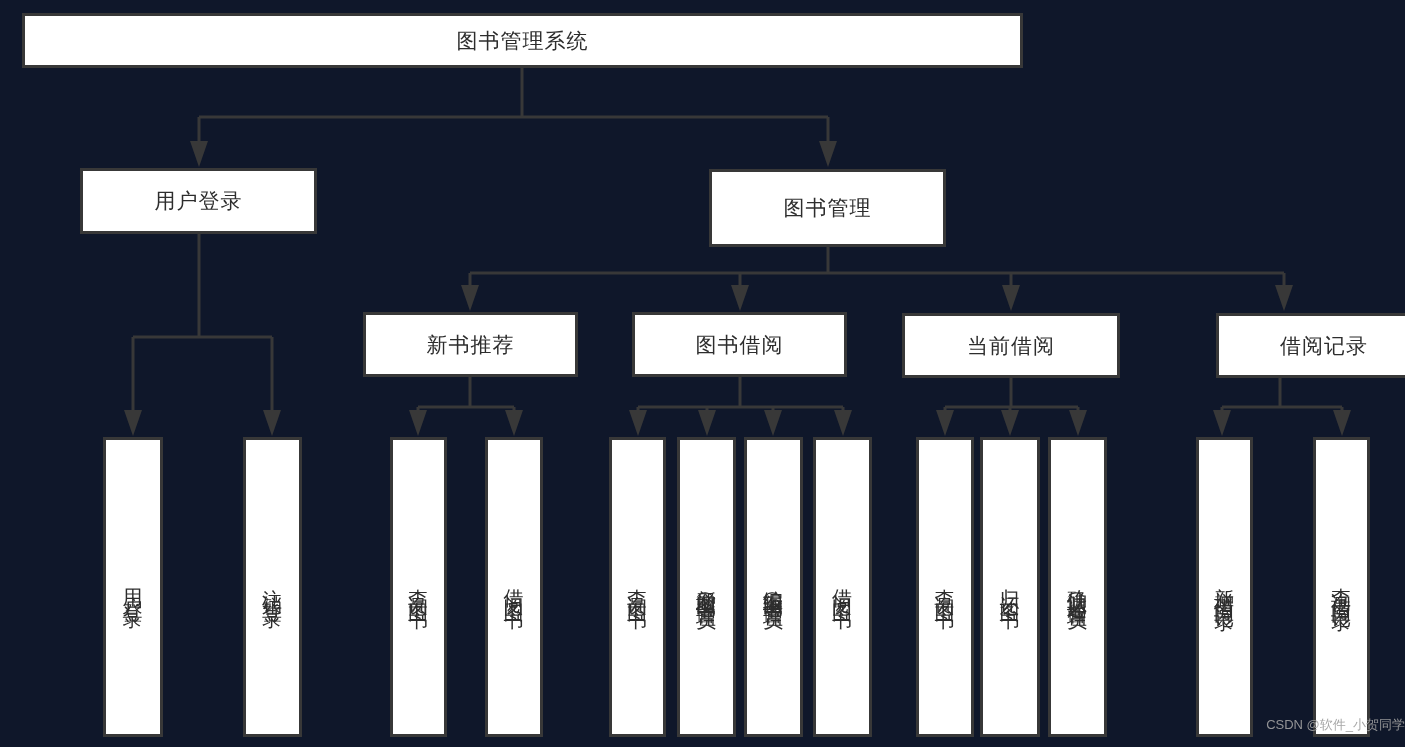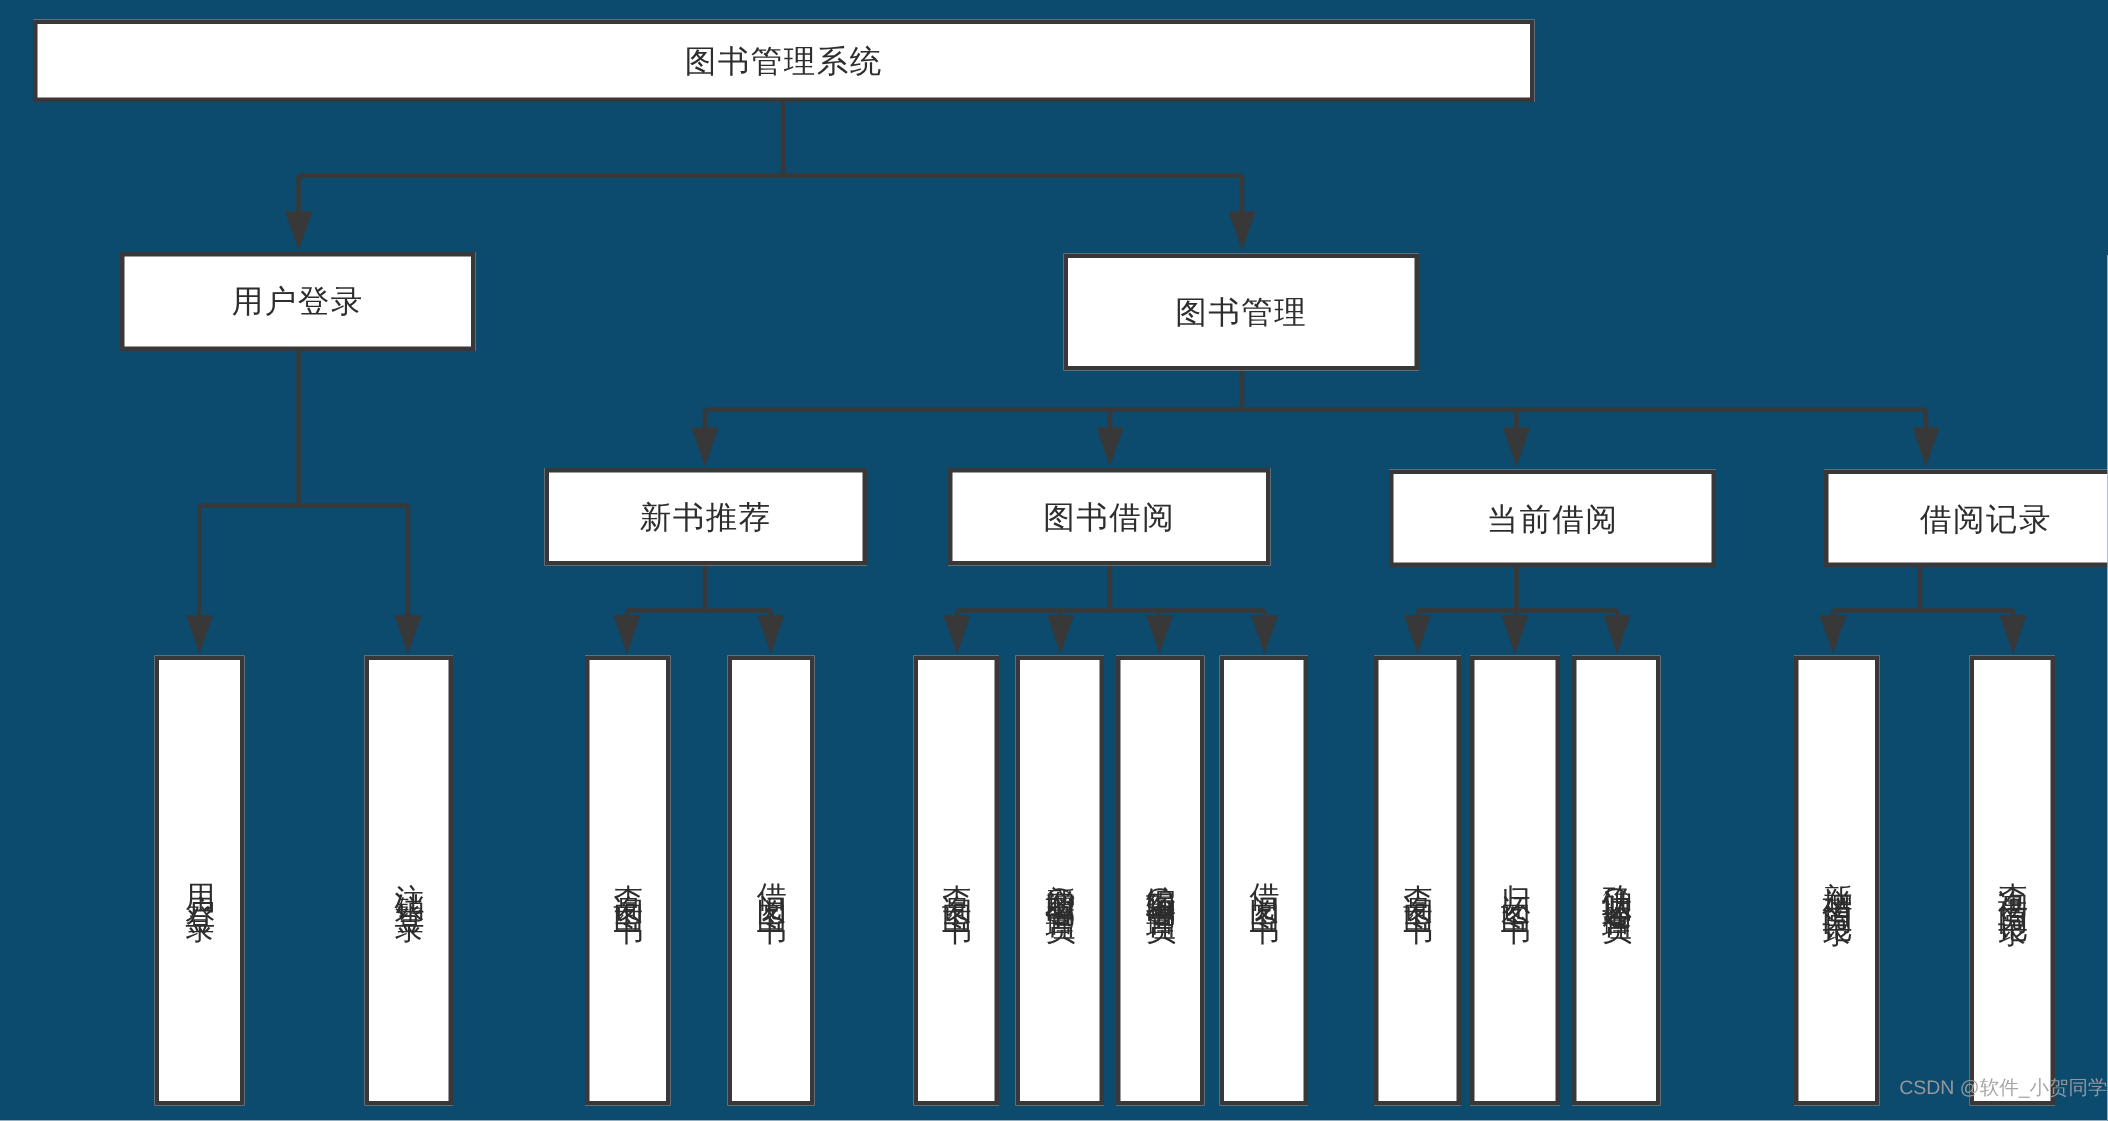--- a/index.html
+++ b/index.html
@@ -1,20 +1,20 @@
 <!DOCTYPE html>
 <html><head>
 <meta charset="utf-8">
 <style>
   html, body { margin: 0; padding: 0; background: #ffffff; }
   .stage {
     position: relative;
     width: 1405px;
     height: 747px;
-    background: #0c4a6e;
+    background: #0f172a;
     font-family: "Liberation Sans", "DejaVu Sans", sans-serif;
     overflow: hidden;
   }
   .connector-layer {
     position: absolute;
     left: 0; top: 0;
     width: 1405px; height: 747px;
     z-index: 1;
   }
   .node {
@@ -114,21 +114,21 @@
   <div class="node hnode" style="left:709px; top:169px; width:237px; height:78px;">
     <span>图书管理</span>
   </div>
 
   <div class="node hnode" style="left:363px; top:312px; width:215px; height:65px;">
     <span>新书推荐</span>
   </div>
   <div class="node hnode" style="left:632px; top:312px; width:215px; height:65px;">
     <span>图书借阅</span>
   </div>
-  <div class="node hnode" style="left:926px; top:313px; width:218px; height:65px;">
+  <div class="node hnode" style="left:902px; top:313px; width:218px; height:65px;">
     <span>当前借阅</span>
   </div>
   <div class="node hnode" style="left:1216px; top:313px; width:216px; height:65px;">
     <span>借阅记录</span>
   </div>
 
   <div class="node vnode" style="left:103px; top:437px; width:60px; height:300px;">
     <span class="vtext">用户登录</span>
   </div>
   <div class="node vnode" style="left:243px; top:437px; width:59px; height:300px;">

